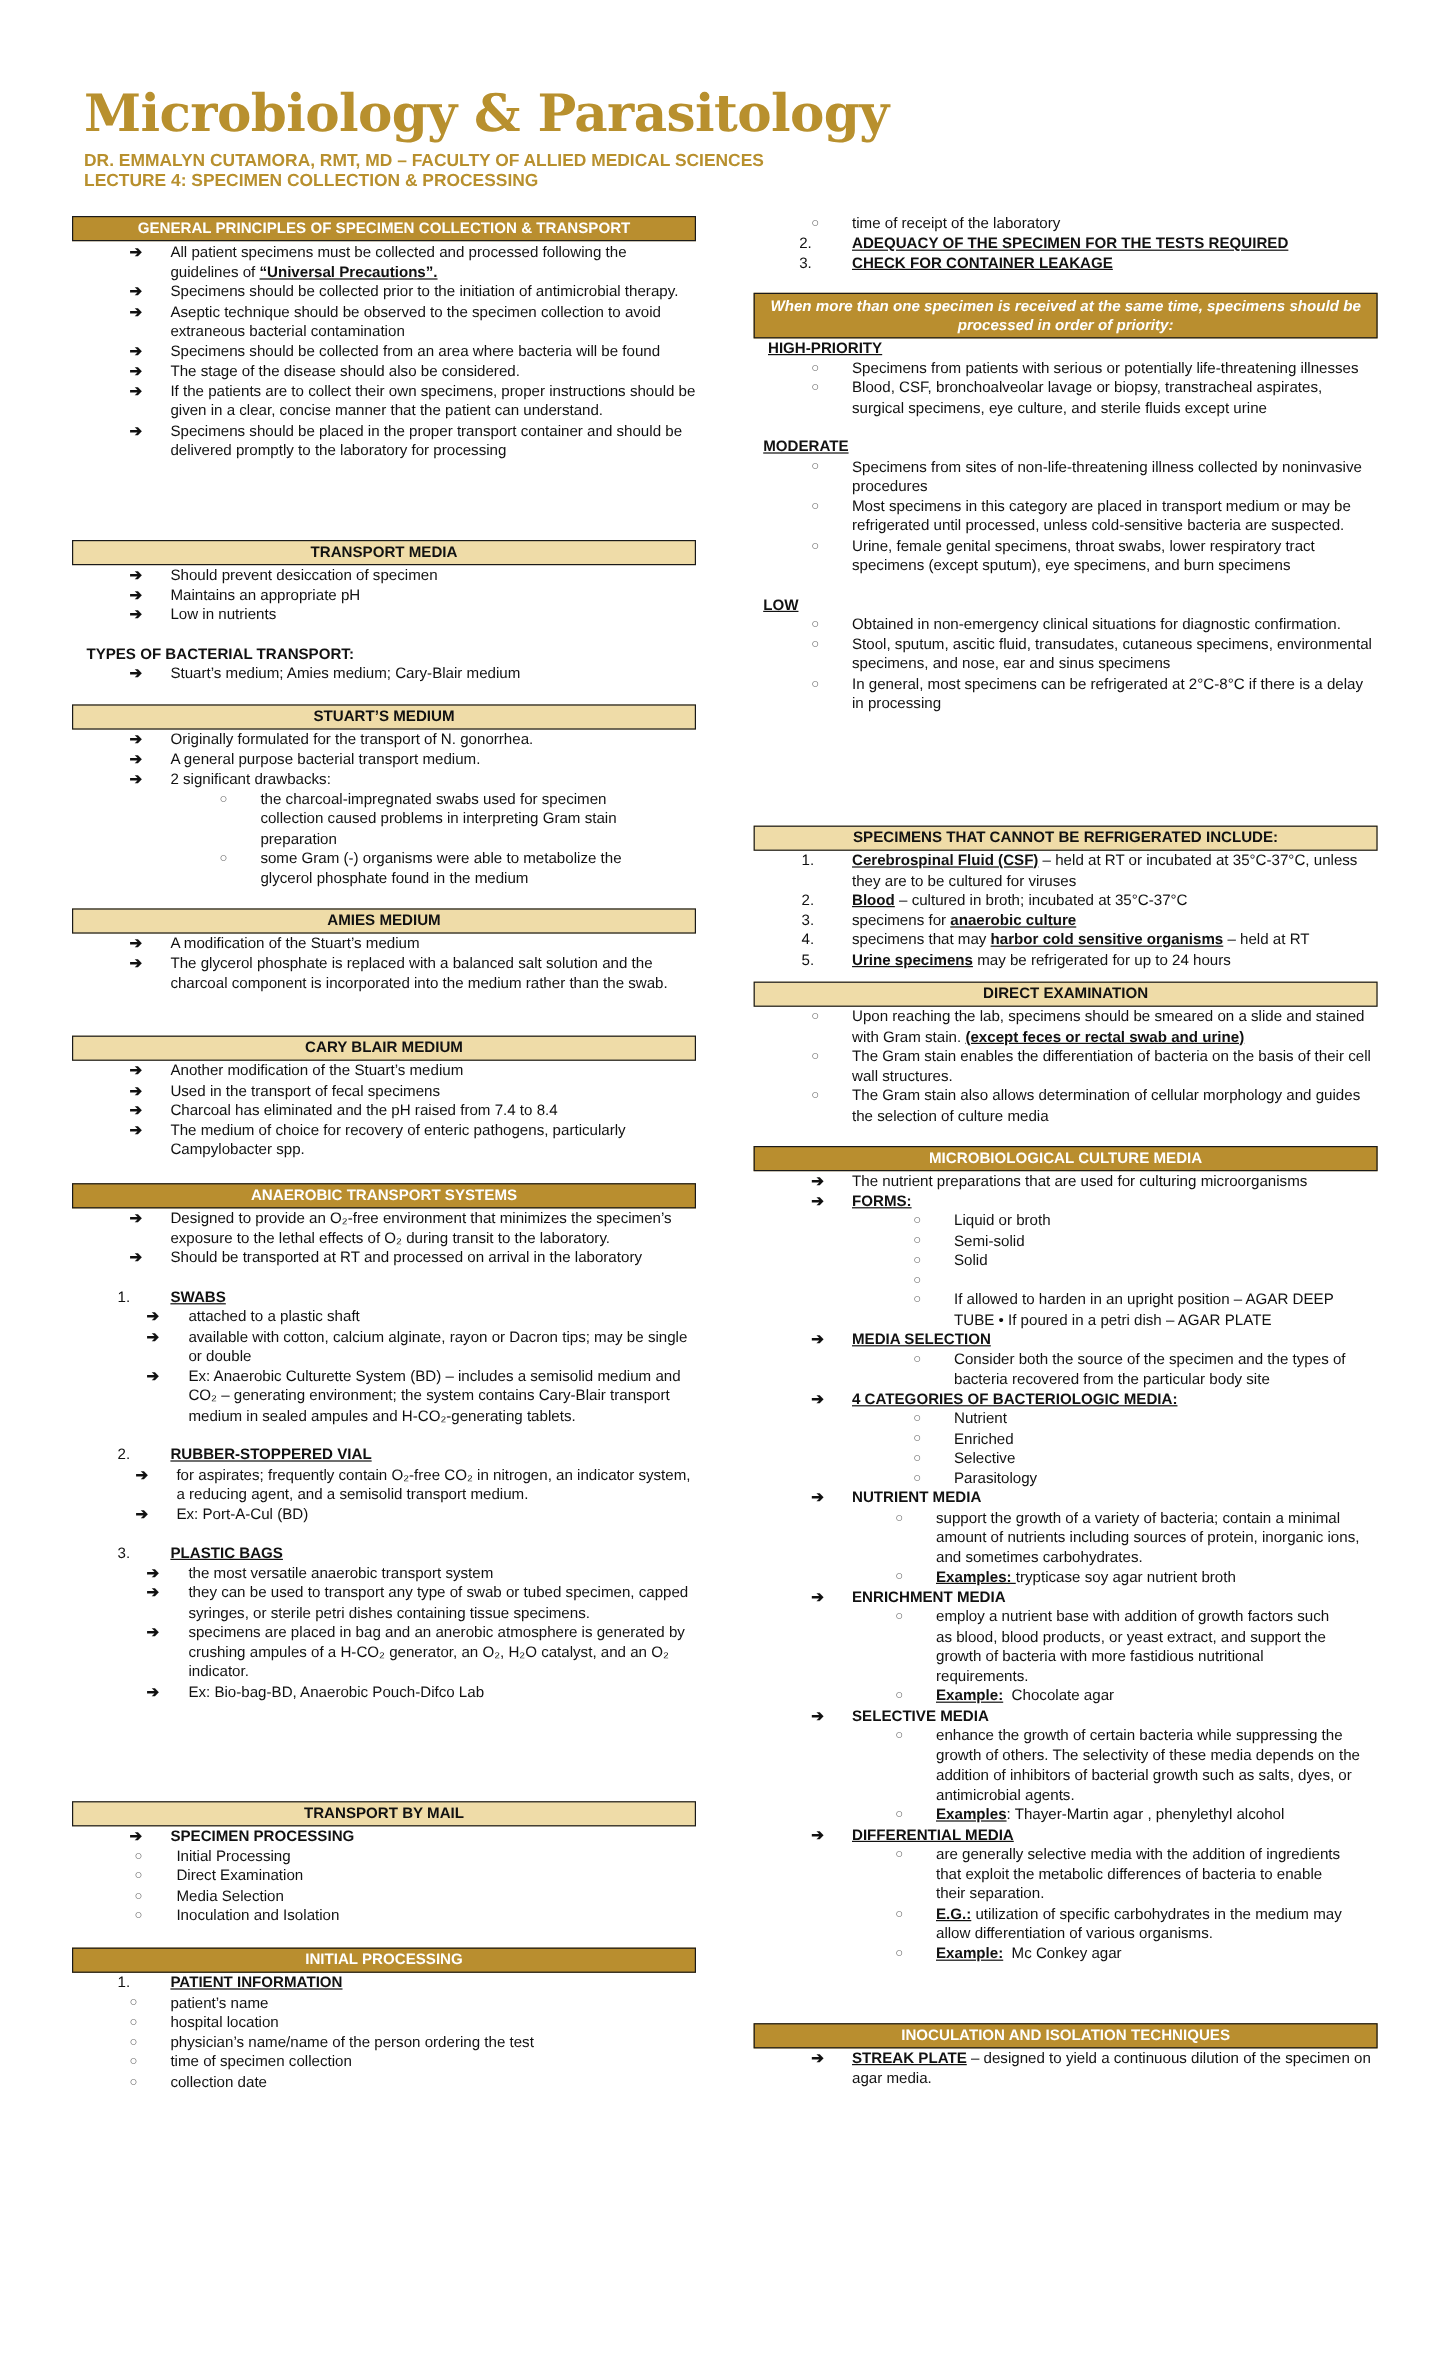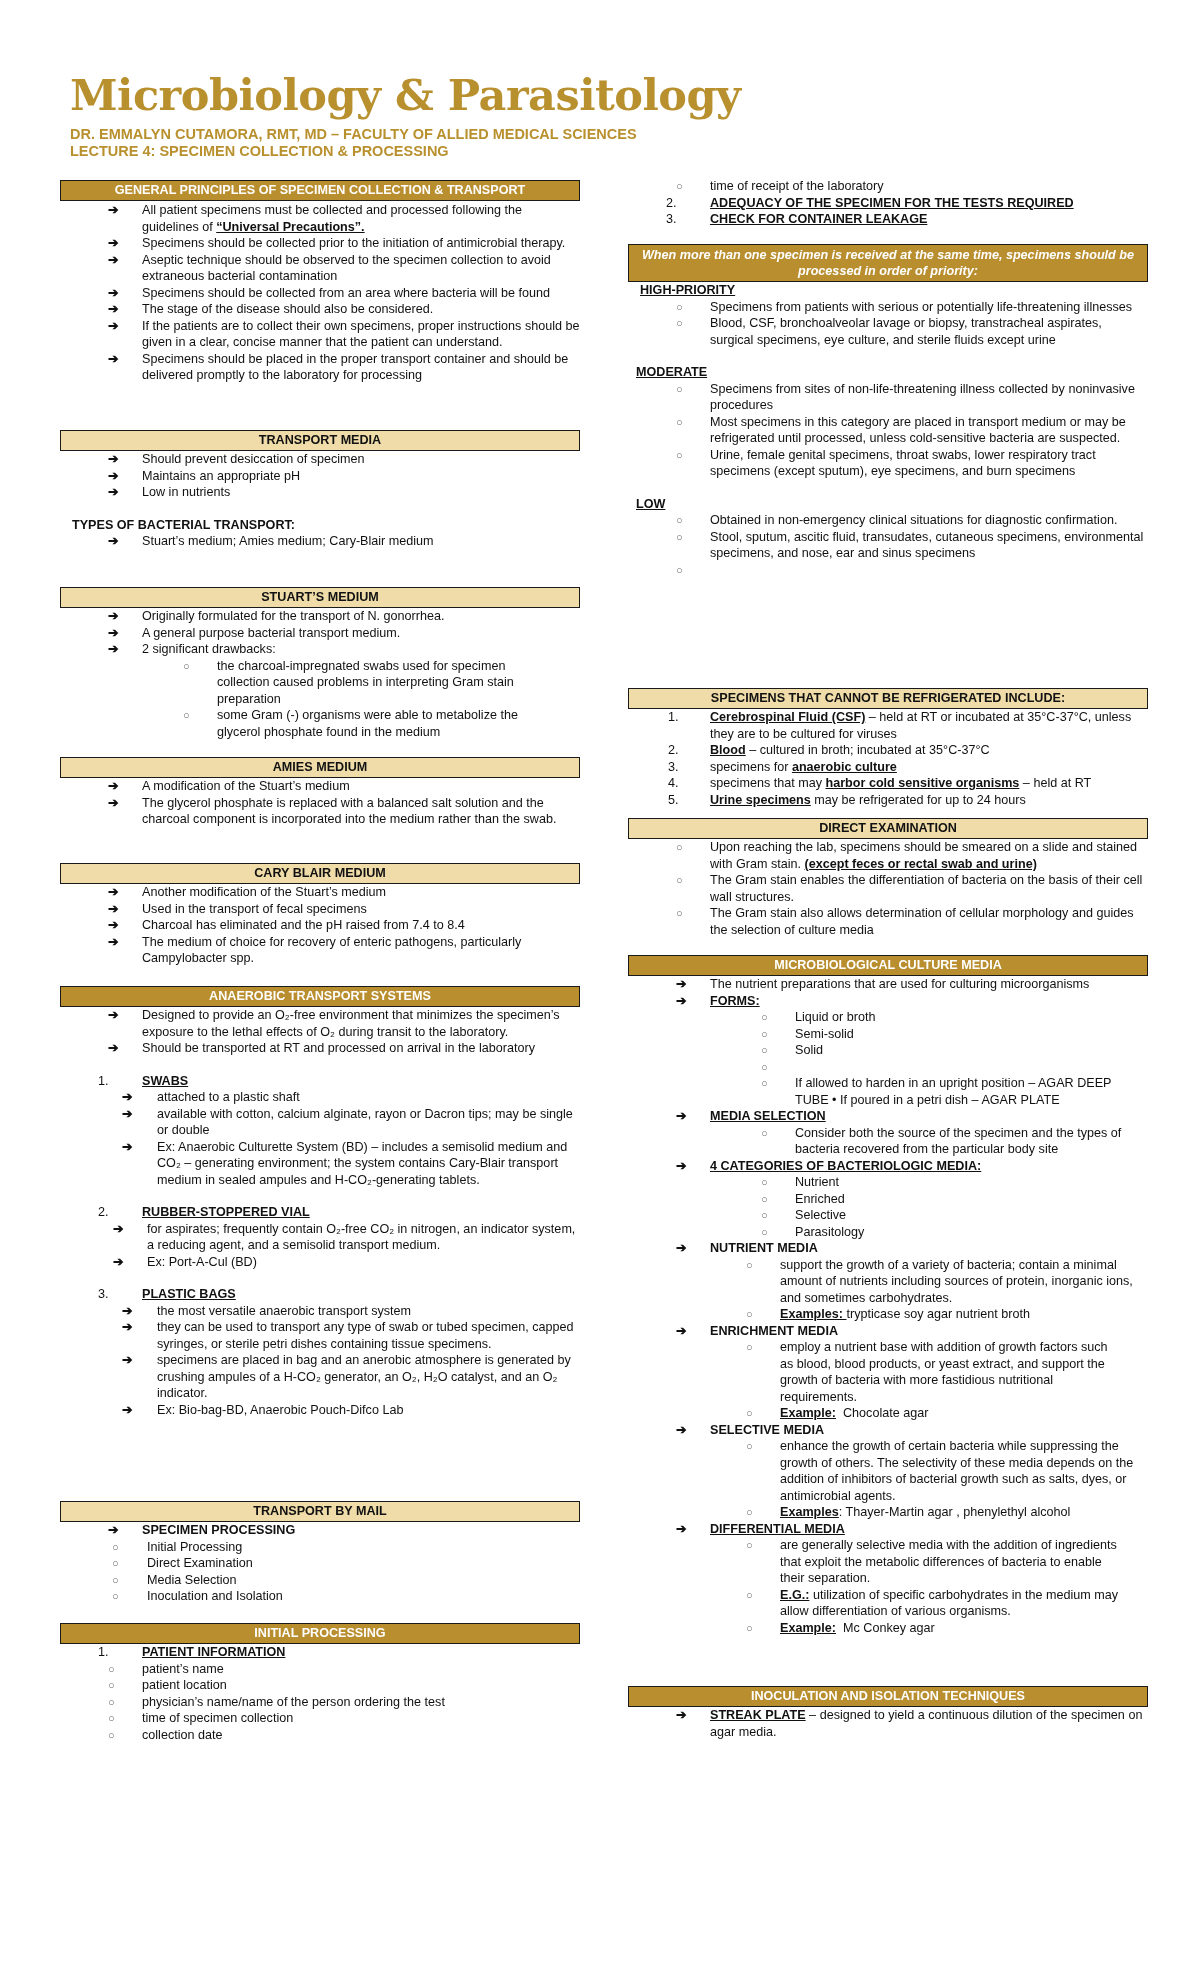--- a/index.html
+++ b/index.html
@@ -56,21 +56,21 @@
           <span class="arrow" style="left:48px">➔</span>
           <span class="txt">If the patients are to collect their own specimens, proper instructions should be given in a clear, concise manner that the patient can understand.</span>
         </div>
       <div class="row" style="padding-left:82px">
           <span class="arrow" style="left:48px">➔</span>
           <span class="txt">Specimens should be placed in the proper transport container and should be delivered promptly to the laboratory for processing</span>
         </div>
     </div>
   </div>
 
-  <div class="blk" style="top:430px">
+  <div class="blk" style="top:450px">
     <div class="bar light">TRANSPORT MEDIA</div>
     <div class="row" style="padding-left:82px">
         <span class="arrow" style="left:48px">➔</span>
         <span class="txt">Should prevent desiccation of specimen</span>
       </div>
     <div class="row" style="padding-left:82px">
         <span class="arrow" style="left:48px">➔</span>
         <span class="txt">Maintains an appropriate pH</span>
       </div>
     <div class="row" style="padding-left:82px">
@@ -234,21 +234,21 @@
     <div class="row" style="padding-left:82px">
         <span class="num" style="left:38px">1.</span>
         <span class="txt bu">PATIENT INFORMATION</span>
       </div>
     <div class="row" style="padding-left:82px">
         <span class="circ" style="left:48px">○</span>
         <span class="txt">patient’s name</span>
       </div>
     <div class="row" style="padding-left:82px">
         <span class="circ" style="left:48px">○</span>
-        <span class="txt">patient location</span>
+        <span class="txt">hospital location</span>
       </div>
     <div class="row" style="padding-left:82px">
         <span class="circ" style="left:48px">○</span>
         <span class="txt">physician’s name/name of the person ordering the test</span>
       </div>
     <div class="row" style="padding-left:82px">
         <span class="circ" style="left:48px">○</span>
         <span class="txt">time of specimen collection</span>
       </div>
     <div class="row" style="padding-left:82px">
@@ -309,20 +309,21 @@
     <div class="row" style="padding-left:82px">
         <span class="circ" style="left:48px">○</span>
         <span class="txt">Obtained in non-emergency clinical situations for diagnostic confirmation.</span>
       </div>
     <div class="row" style="padding-left:82px">
         <span class="circ" style="left:48px">○</span>
         <span class="txt">Stool, sputum, ascitic fluid, transudates, cutaneous specimens, environmental specimens, and nose, ear and sinus specimens</span>
       </div>
     <div class="row" style="padding-left:82px">
         <span class="circ" style="left:48px">○</span>
+        <span class="txt">In general, most specimens can be refrigerated at 2°C-8°C if there is a delay in processing</span>
       </div>
   </div>
 
   <div class="blk" style="top:688px">
     <div class="bar light">SPECIMENS THAT CANNOT BE REFRIGERATED INCLUDE:</div>
     <div class="row" style="padding-left:82px">
         <span class="num" style="left:40px">1.</span>
         <span class="txt"><span></span><span class="bu">Cerebrospinal Fluid (CSF)</span><span> – held at RT or incubated at 35°C-37°C, unless they are to be cultured for viruses</span></span>
       </div>
     <div class="row" style="padding-left:82px">

